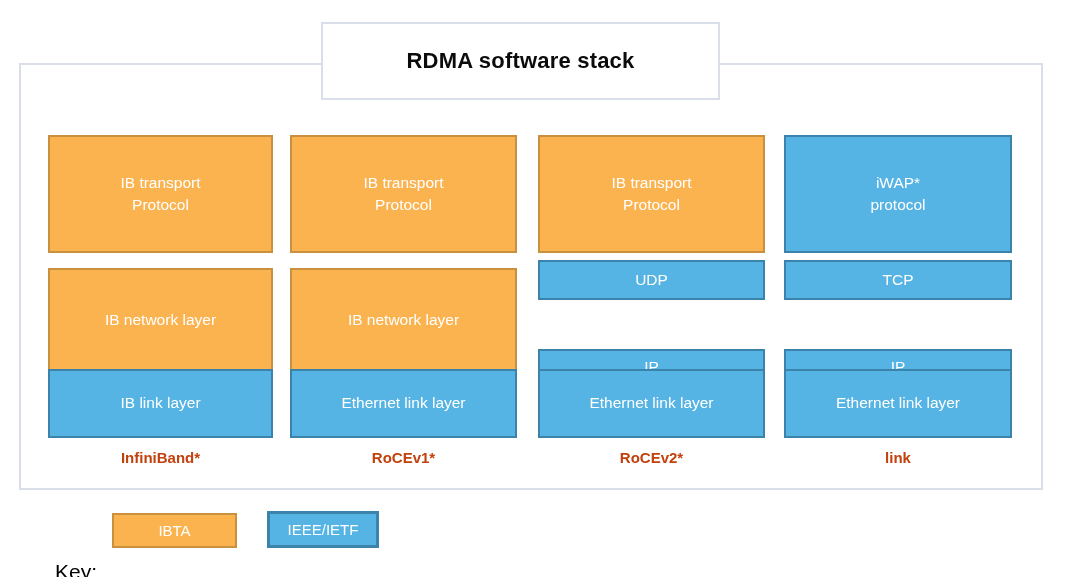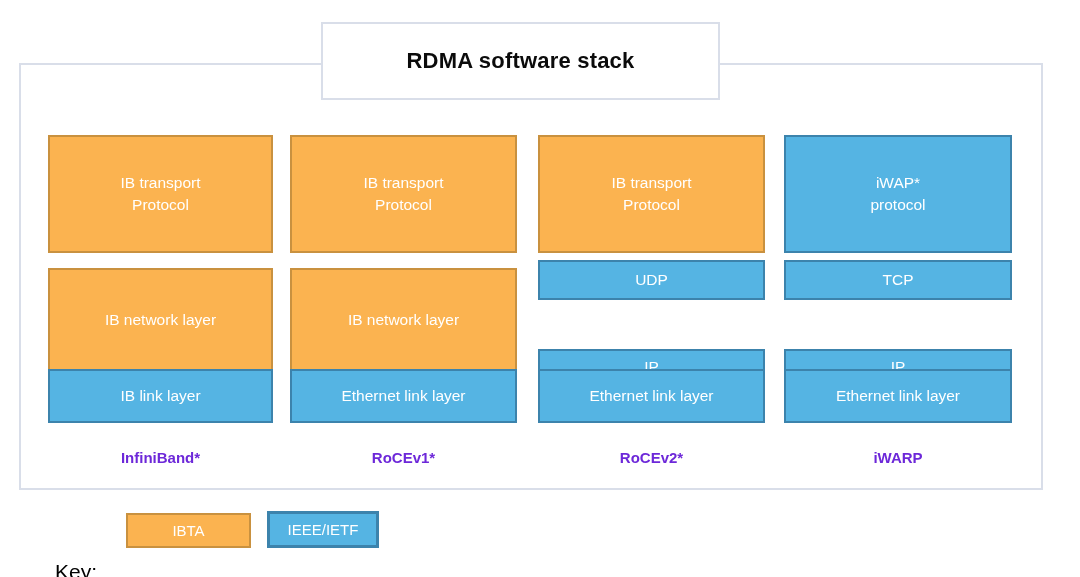--- a/index.html
+++ b/index.html
@@ -27,33 +27,33 @@
   .ibta{background:var(--ibta-fill,#fbb350);border:2px solid var(--ibta-border,#c9913f);}
   .ieee{background:var(--ieee-fill,#55b4e3);border:2px solid var(--ieee-border,#3c83ac);}
   .col1{left:48px;width:225px;}
   .col2{left:290px;width:227px;}
   .col3{left:538px;width:227px;}
   .col4{left:784px;width:228px;}
   .r-transport{top:135px;height:118px;}
   .r-network{top:268px;height:105px;}
   .r-upper{top:260px;height:40px;}
   .r-mid{top:337px;height:37px;margin-top:12px;}
-  .r-link{top:369px;height:54px;text-align:right;}
+  .r-link{top:369px;height:69px;text-align:right;}
   .col-label{
     position:absolute;top:447px;height:20px;display:flex;align-items:center;justify-content:center;
-    font-weight:bold;font-size:15px;color:#6d28d9;
+    font-weight:bold;font-size:15px;color:#c2410c;
   }
   .key-label{
     position:absolute;left:55px;top:516px;font-weight:normal;font-size:21px;color:#000000;margin-top:44px;
   }
   .key-box{
     position:absolute;display:flex;align-items:center;justify-content:center;
     color:#ffffff;font-size:15px;box-sizing:border-box;
   }
-  .key-ibta{left:112px;top:513px;width:125px;height:35px;border-width:2px;margin-left:14px;}
+  .key-ibta{left:112px;top:513px;width:125px;height:35px;border-width:2px;}
   .key-ieee{left:267px;top:511px;width:112px;height:37px;border-width:3px;}
 </style>
 </head>
 <body>
 
 <div class="outer-box"></div>
 
 <div class="title-box">
   <h1>RDMA software stack</h1>
 </div>
@@ -103,17 +103,17 @@
 </div>
 <div class="block ieee col4 r-upper">
   <span>TCP</span>
 </div>
 <div class="block ieee col4 r-mid">
   <span>IP</span>
 </div>
 <div class="block ieee col4 r-link">
   <span>Ethernet link layer</span>
 </div>
-<div class="col-label col4">iWARP</div>
+<div class="col-label col4">link</div>
 
 <div class="key-label">Key:</div>
 <div class="key-box ibta key-ibta">IBTA</div>
 <div class="key-box ieee key-ieee">IEEE/IETF</div>
 
 </body></html>

